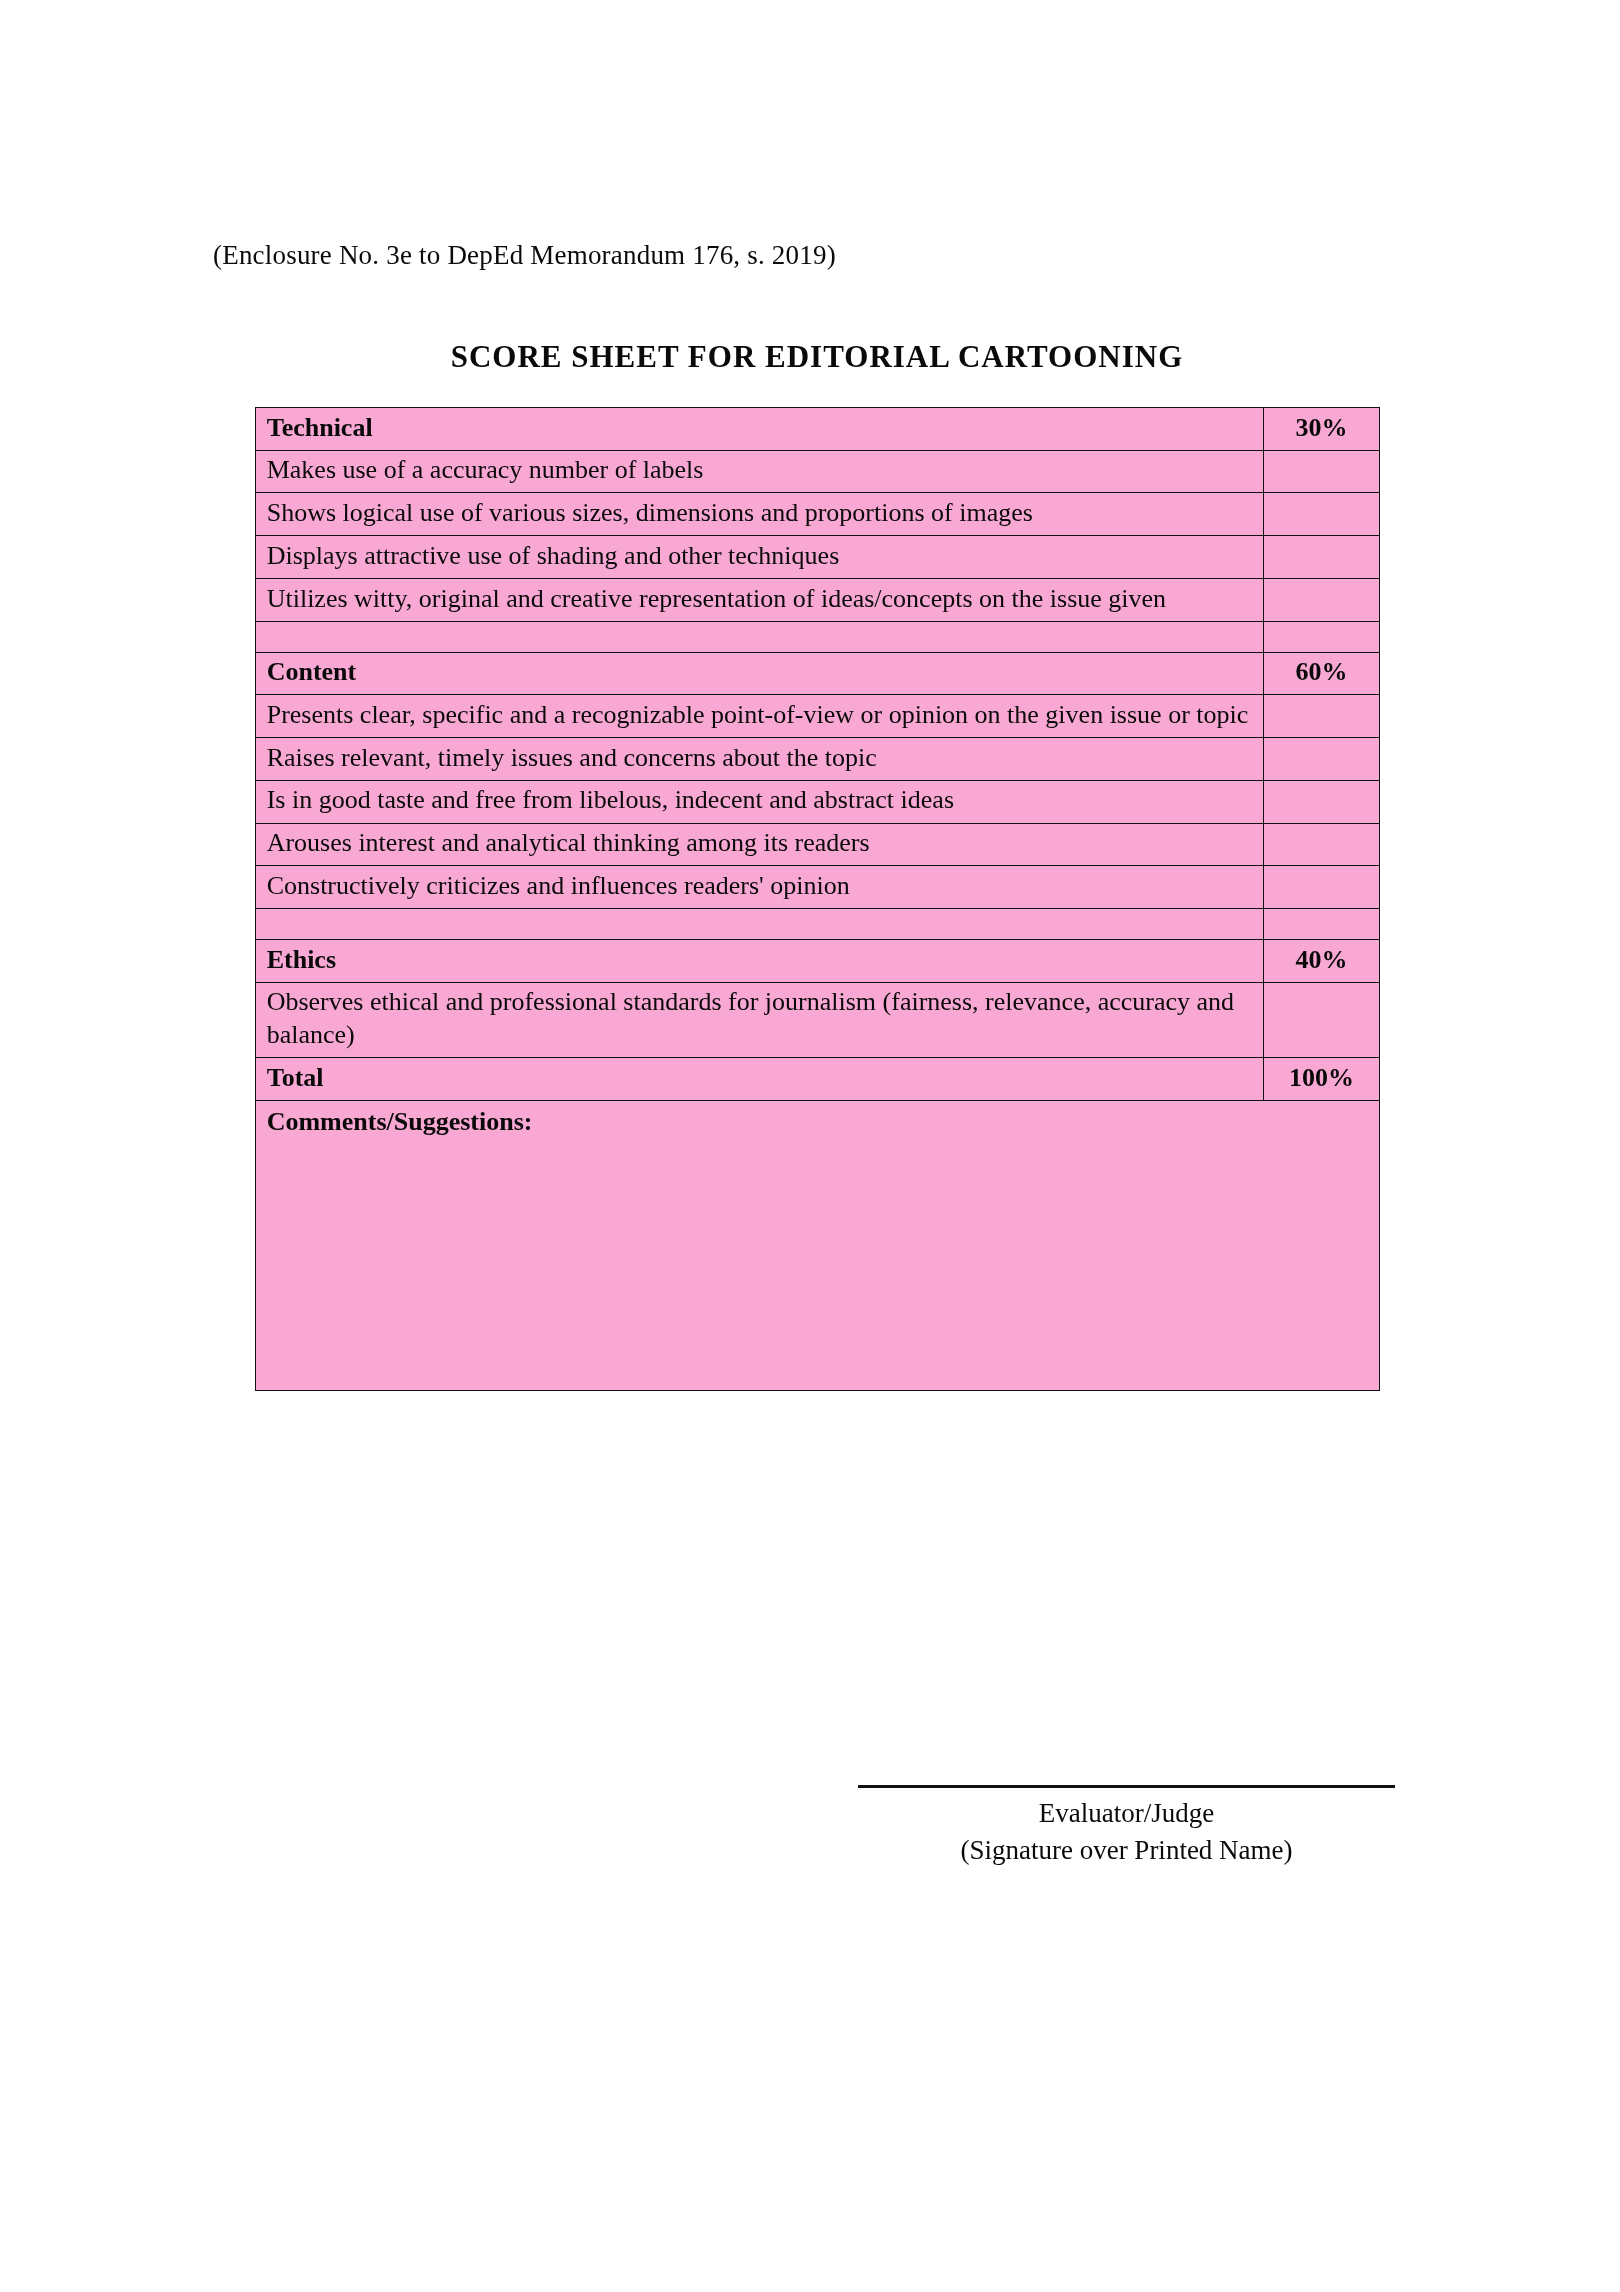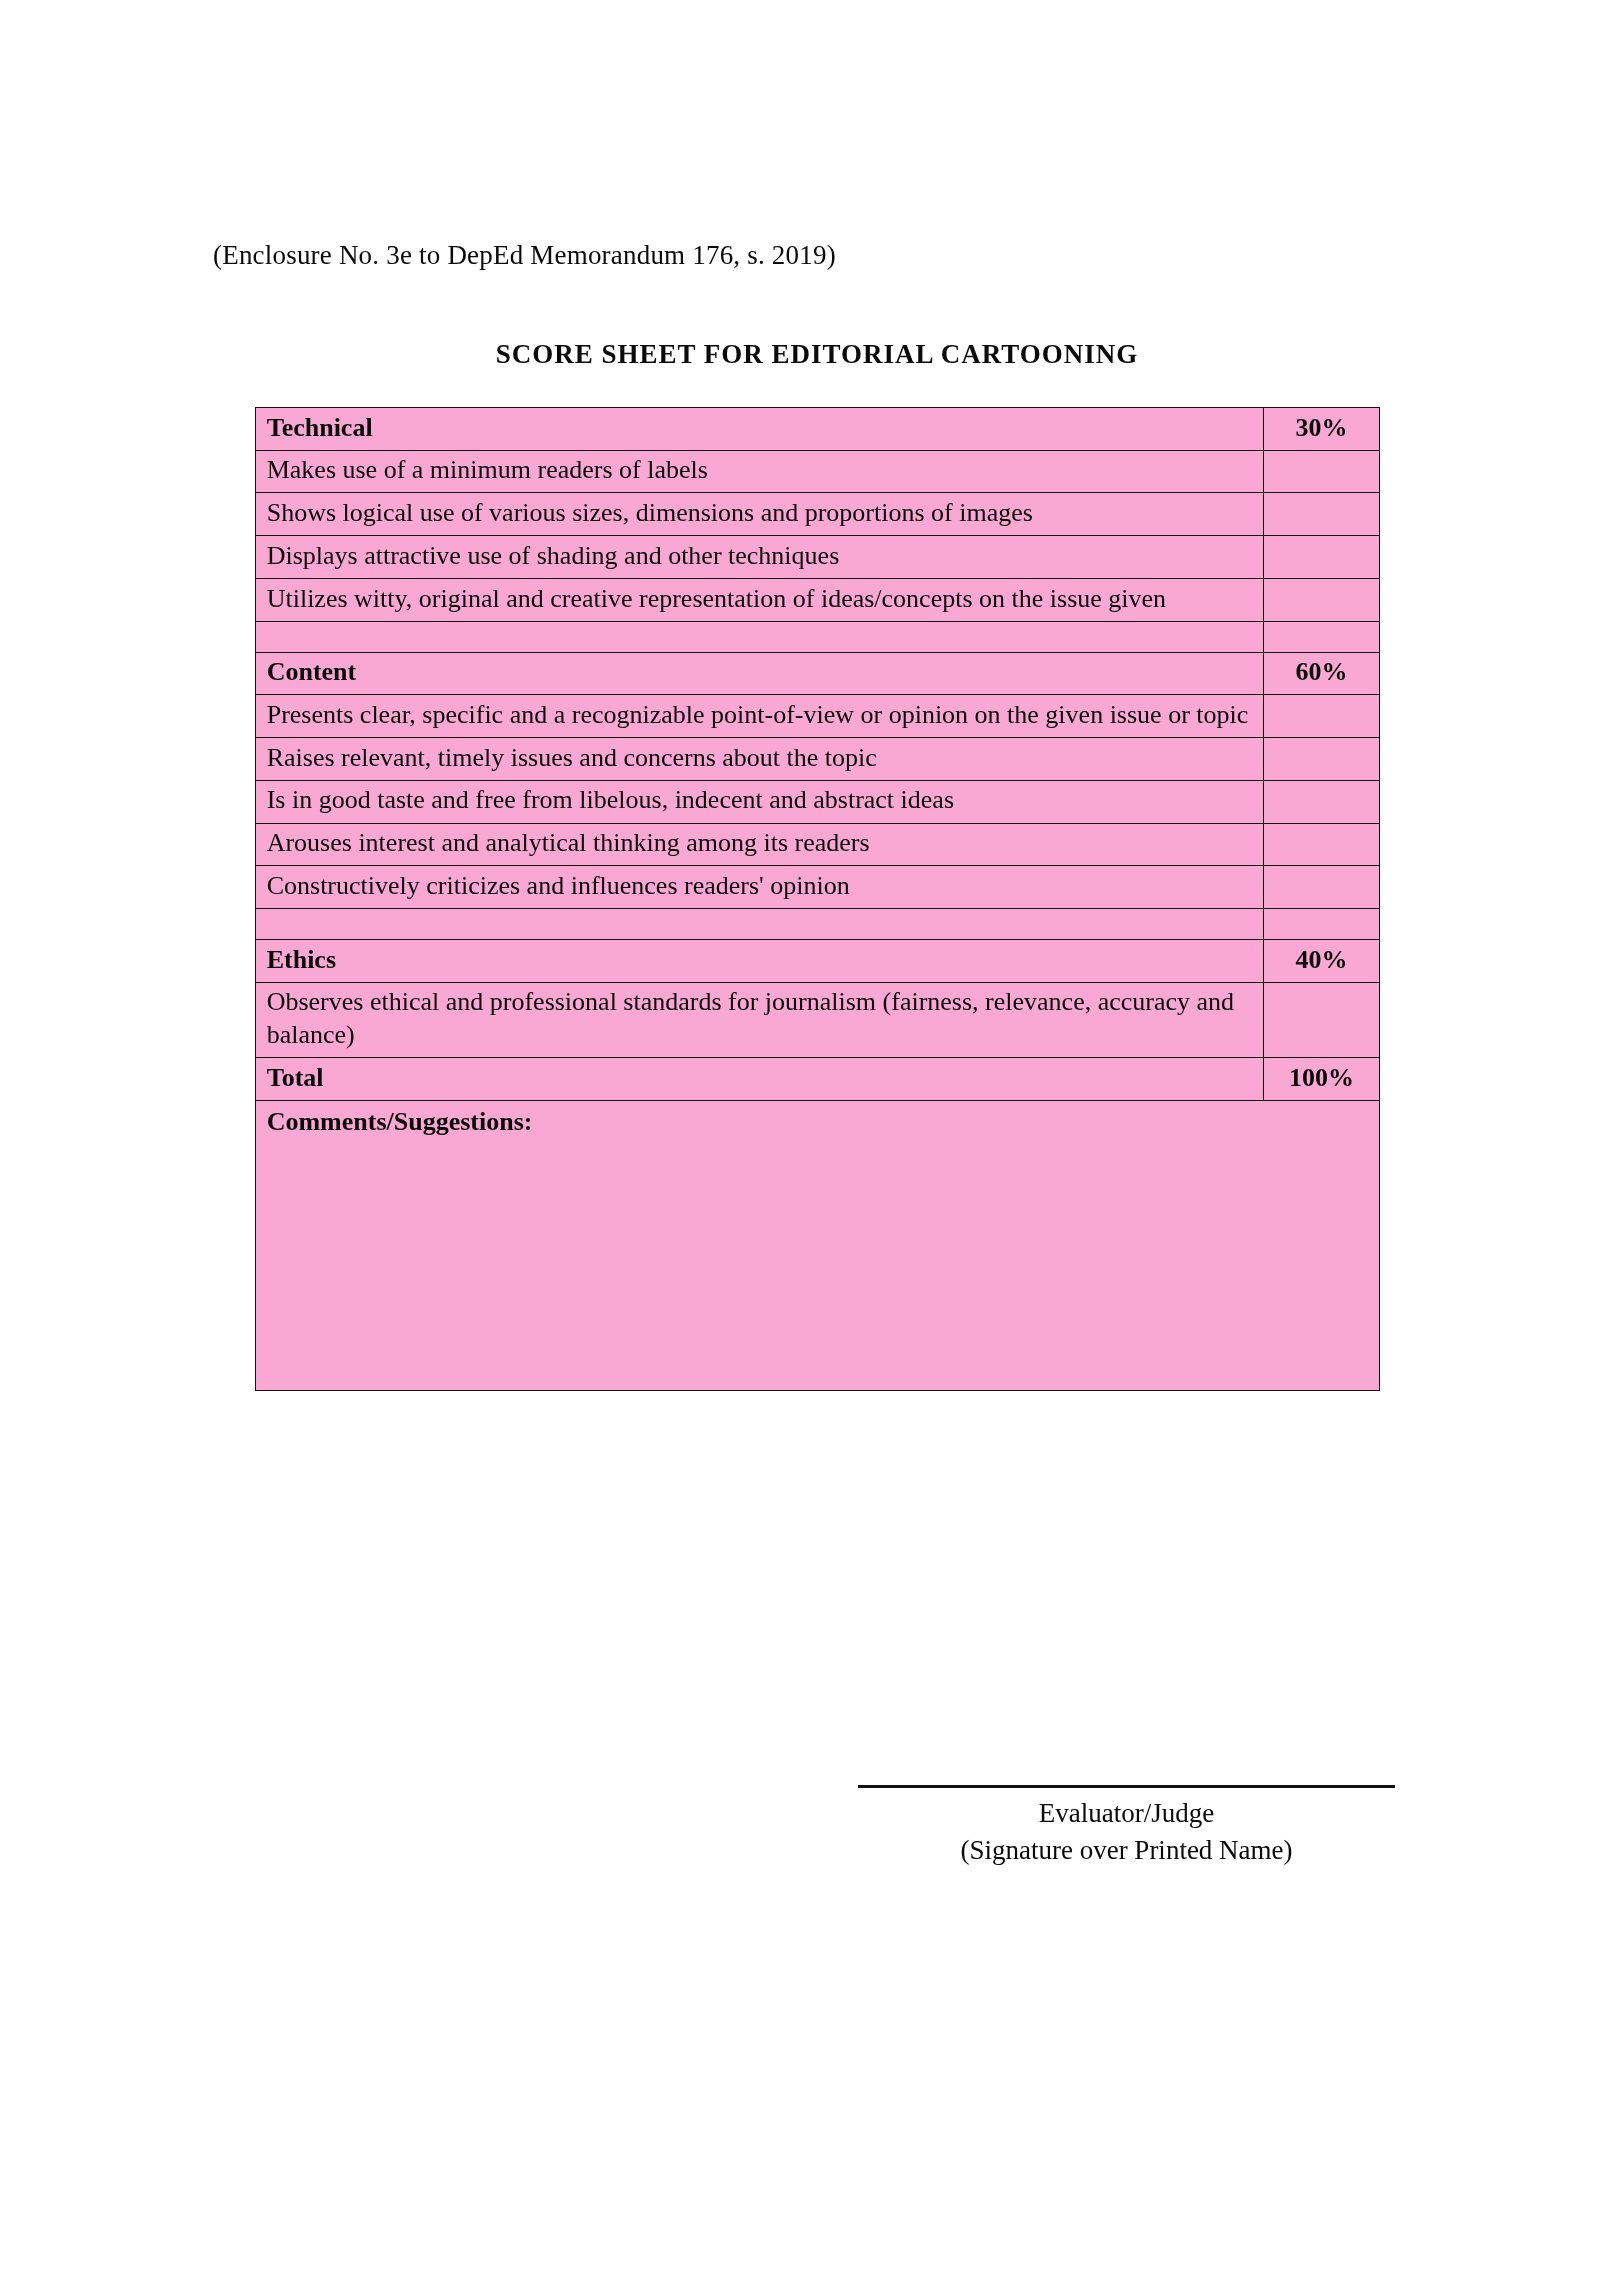--- a/index.html
+++ b/index.html
@@ -28,21 +28,21 @@
     white-space: nowrap;
   }
 
   
   .doc-title {
     position: absolute;
     left: 255px;
     top: 339px;
     width: 1124px;
     text-align: center;
-    font-size: 27px;
+    font-size: 31px;
     font-weight: bold;
     letter-spacing: 1px;
     white-space: nowrap;
   }
 
   
   .score-table {
     position: absolute;
     left: 255px;
     top: 407px;
@@ -126,21 +126,21 @@
       <col class="col-criterion">
       <col class="col-weight">
     </colgroup>
     <tbody>
 
       <tr class="section-head">
         <td>Technical</td>
         <td class="weight">30%</td>
       </tr>
       <tr class="item">
-        <td>Makes use of a minimum readers of labels</td>
+        <td>Makes use of a accuracy number of labels</td>
         <td class="weight"></td>
       </tr>
       <tr class="item">
         <td>Shows logical use of various sizes, dimensions and proportions of images</td>
         <td class="weight"></td>
       </tr>
       <tr class="item">
         <td>Displays attractive use of shading and other techniques</td>
         <td class="weight"></td>
       </tr>

